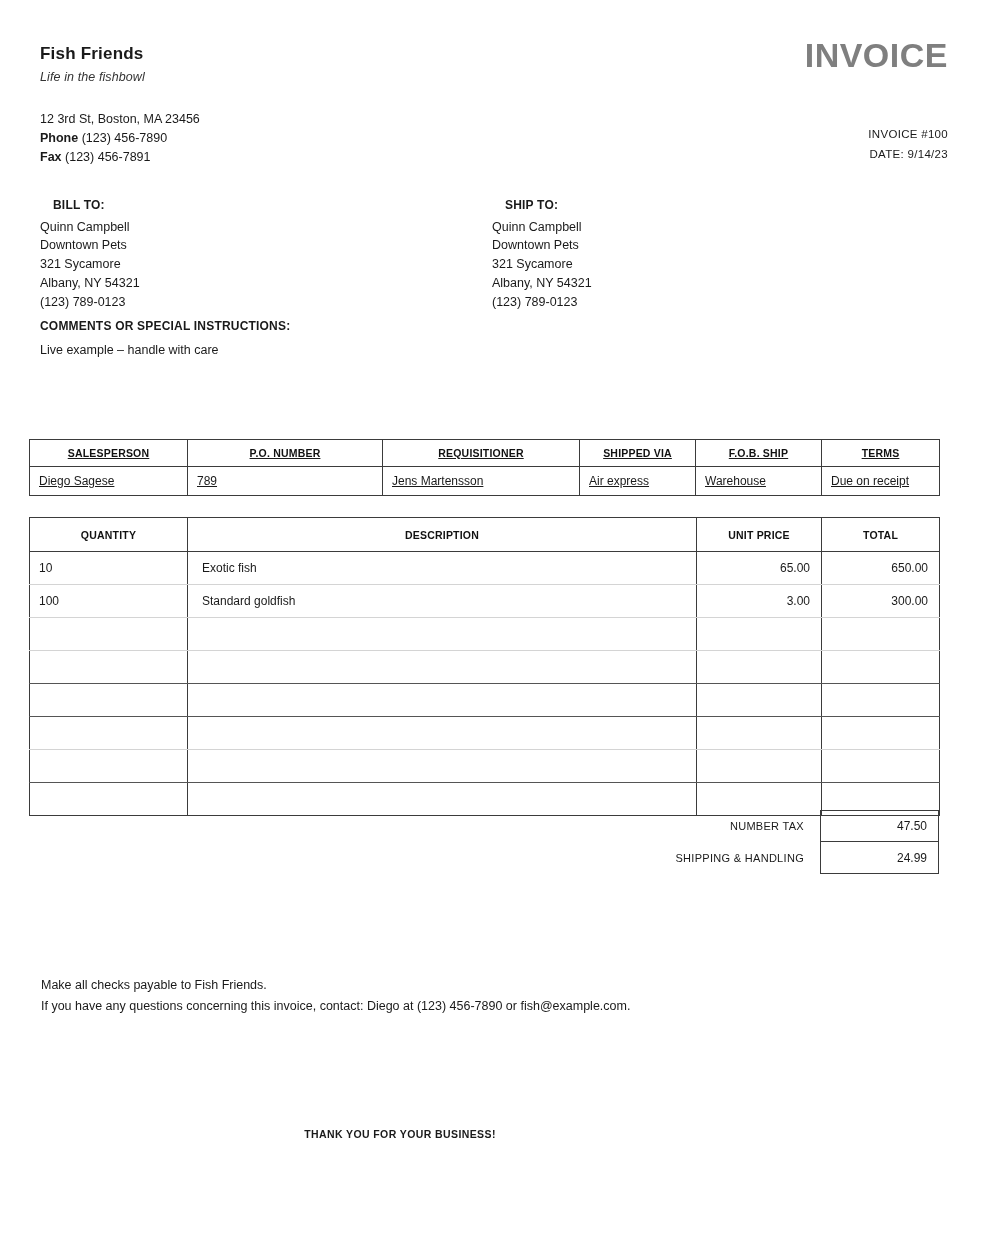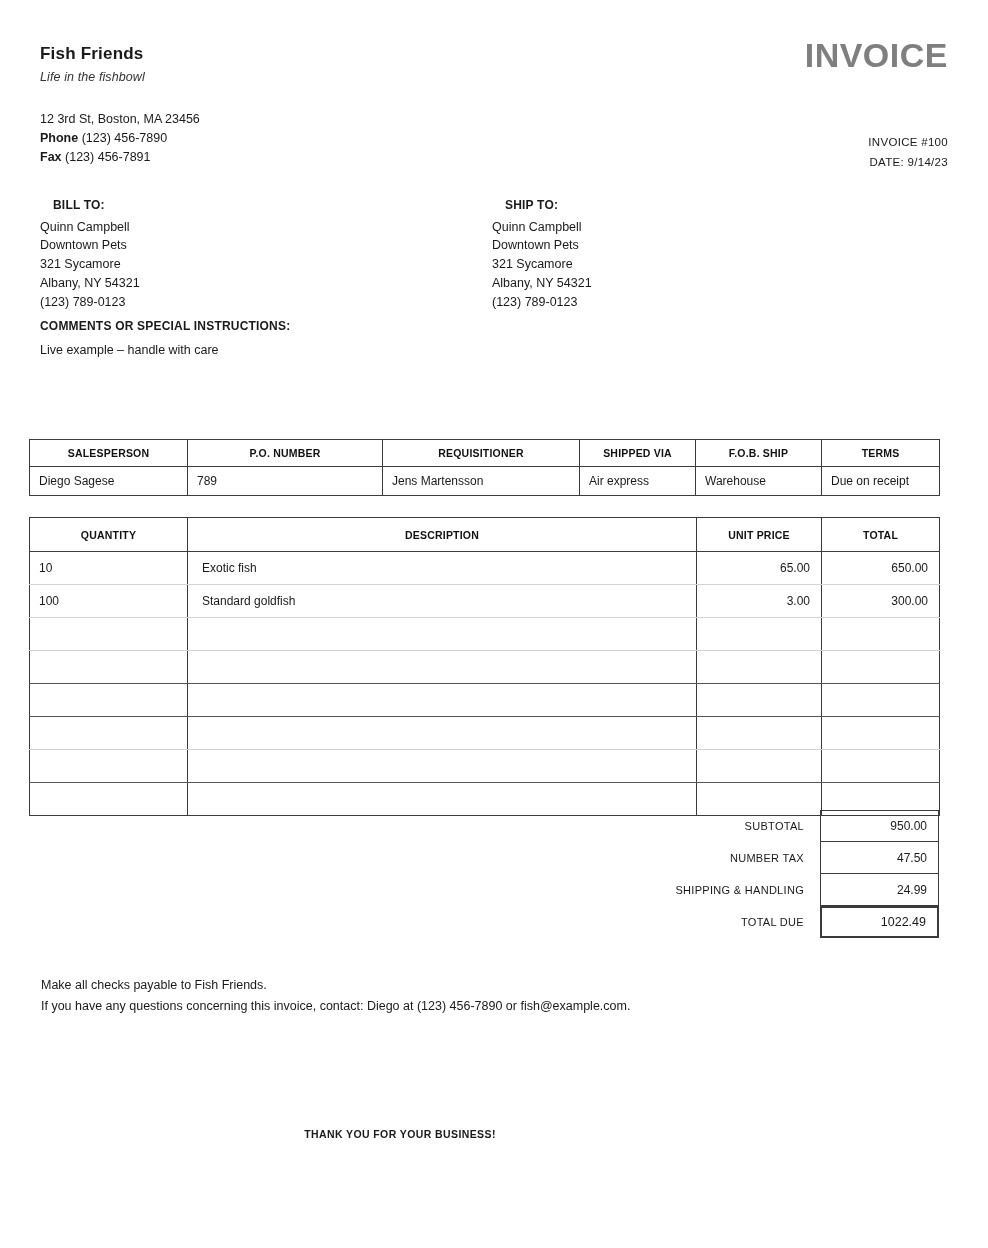--- a/index.html
+++ b/index.html
@@ -58,21 +58,21 @@
     top: 38px;
     font-size: 34px;
     font-weight: bold;
     color: #7f7f7f;
     letter-spacing: 0.5px;
     line-height: 1;
   }
   .invoice-meta {
     position: absolute;
     right: 40px;
-    top: 132px;
+    top: 124px;
     text-align: right;
     font-size: 11.5px;
     line-height: 20px;
     color: #1a1a1a;
     letter-spacing: 0.3px;
   }
 
   
   .parties {
     position: absolute;
@@ -121,20 +121,21 @@
     padding: 0;
     margin: 0;
   }
 
   
   .info-table-wrap {
     position: absolute;
     left: 29px;
     top: 439px;
     width: 910px;
+    text-decoration: underline;
   }
   .info-table {
     border: 1px solid #3b3b3b;
   }
   .info-table th {
     font-size: 10.5px;
     font-weight: bold;
     text-align: center;
     letter-spacing: 0.2px;
     height: 26px;
@@ -399,35 +400,27 @@
           <td class="c-desc"></td>
           <td class="c-unit"></td>
           <td class="c-total"></td>
         </tr>
       </tbody>
     </table>
   </div>
 
   <div class="totals">
     <div class="totals-row">
-      <div class="totals-label">SUBTOTAL</div>
-      <div class="totals-value">950.00</div>
-    </div>
-    <div class="totals-row">
       <div class="totals-label">NUMBER TAX</div>
       <div class="totals-value">47.50</div>
     </div>
     <div class="totals-row">
       <div class="totals-label">SHIPPING &amp; HANDLING</div>
       <div class="totals-value">24.99</div>
     </div>
-    <div class="totals-row grand">
-      <div class="totals-label">TOTAL DUE</div>
-      <div class="totals-value">1022.49</div>
-    </div>
   </div>
 
   <div class="footer-note">
     <div>Make all checks payable to Fish Friends.</div>
     <div>If you have any questions concerning this invoice, contact: Diego at (123) 456-7890 or fish@example.com.</div>
   </div>
 
   <div class="thank-you">THANK YOU FOR YOUR BUSINESS!</div>
 
 </div>

